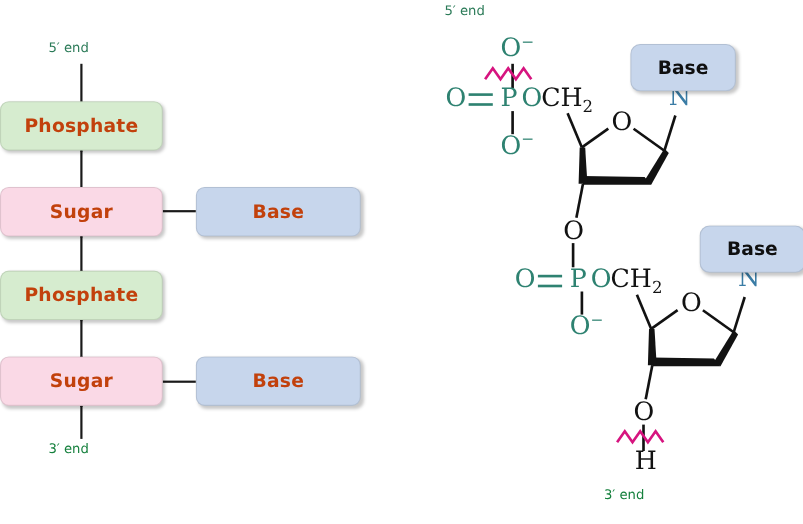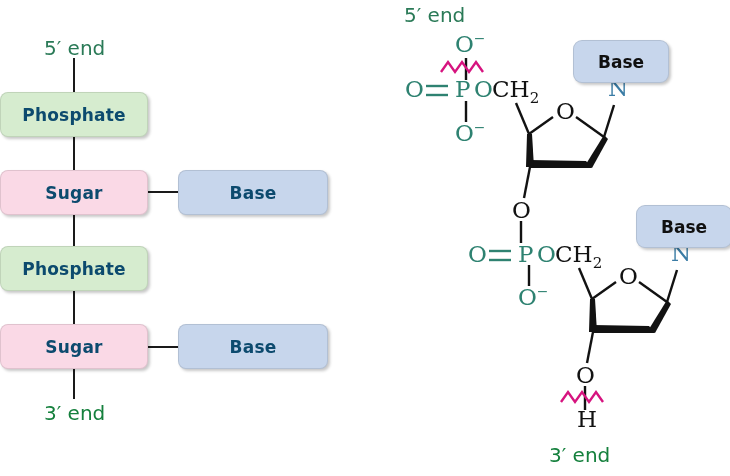--- a/index.html
+++ b/index.html
@@ -19,21 +19,21 @@
   
   .schem-box {
     position: absolute;
     box-sizing: border-box;
     border-radius: 8px;
     display: flex;
     align-items: center;
     justify-content: center;
     font-weight: bold;
     font-size: 17px;
-    color: #0c4a6e;
+    color: #c2410c;
     letter-spacing: 0.2px;
     box-shadow: 2px 2px 3px rgba(0,0,0,0.22);
     border: 1px solid rgba(0,0,0,0.10);
   }
   .schem-box.phosphate { background: #d6eccf; }
   .schem-box.sugar     { background: #fad9e6; }
   .schem-box.base      { background: #c7d6ec; }
 
   .vline {
     position: absolute;
@@ -41,21 +41,21 @@
     background: #1a1a1a;
   }
   .hline {
     position: absolute;
     height: 2px;
     background: #1a1a1a;
   }
 
   .end-label {
     position: absolute;
-    font-size: 20px;
+    font-size: 12px;
     white-space: nowrap;
   }
   .end-5 { color: #2a7a57; }
   .end-3 { color: #15803d; }
   .atom {
     position: absolute;
     font-family: "DejaVu Serif", "Liberation Serif", serif;
     font-size: 23px;
     line-height: 1;
     white-space: nowrap;

